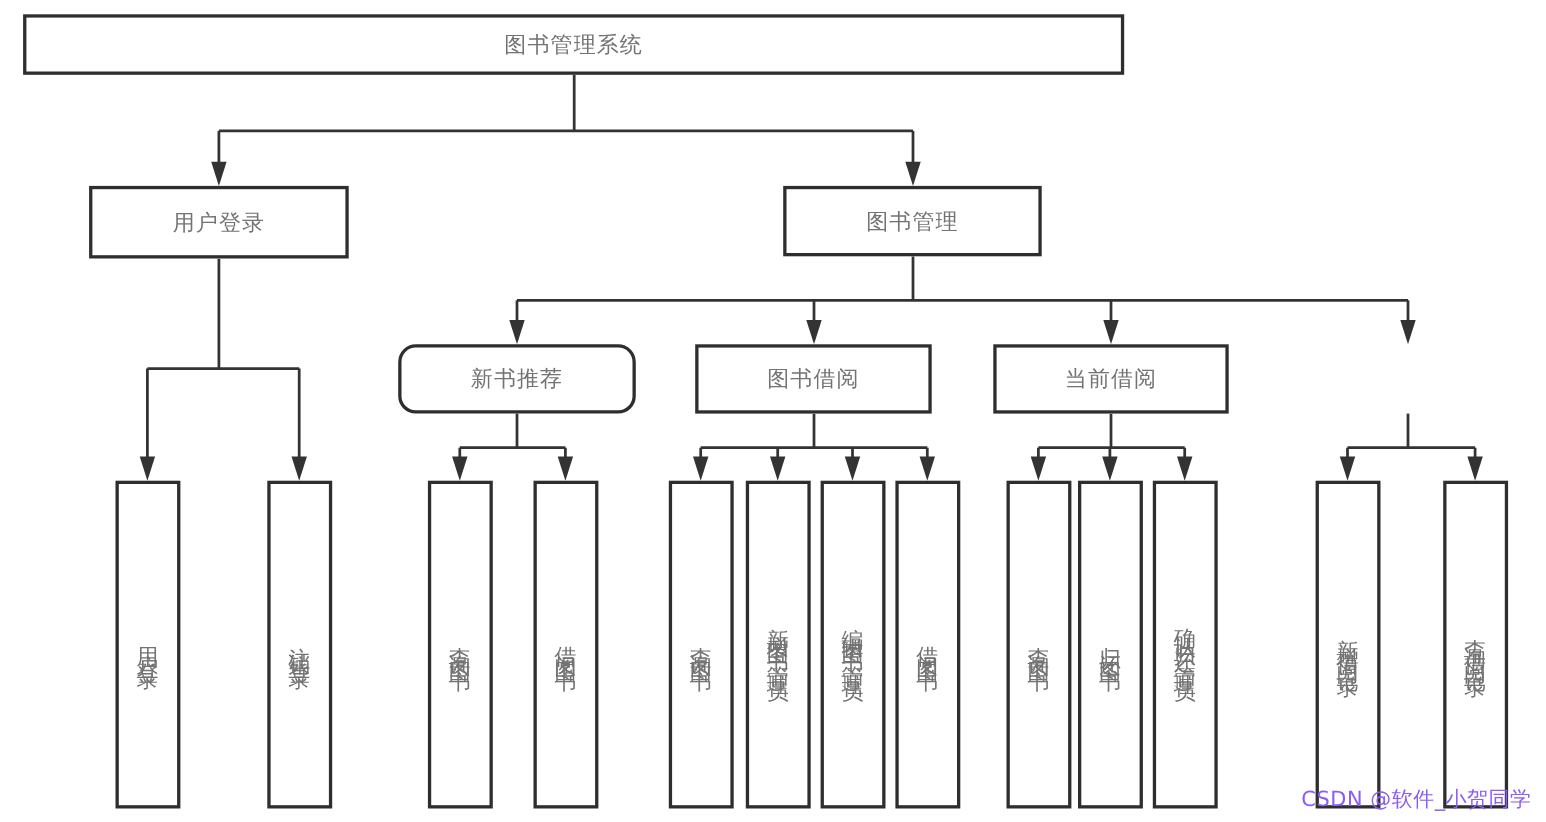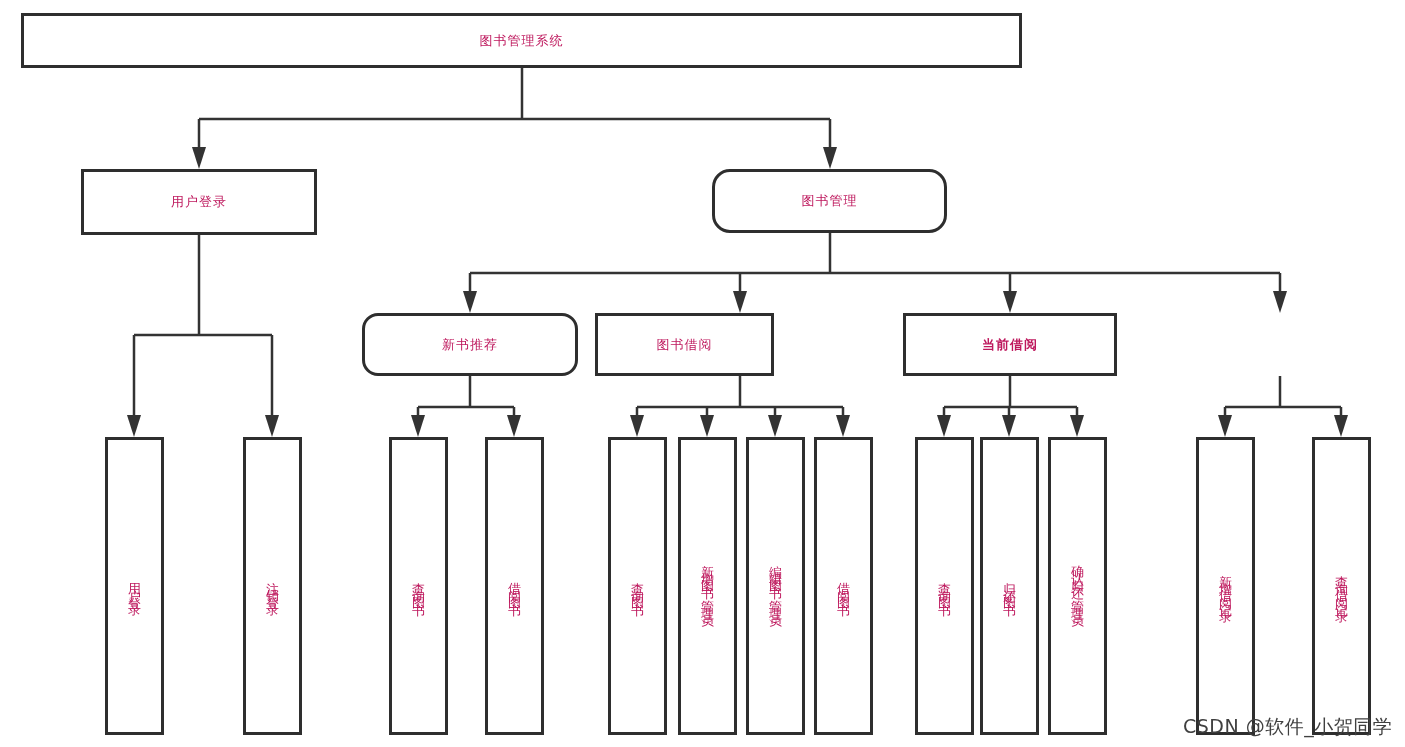--- a/index.html
+++ b/index.html
@@ -26,42 +26,42 @@
   }
   .node {
     position: absolute;
     box-sizing: border-box;
     background: #ffffff;
     border: 3px solid #2e2e2e;
     display: flex;
     align-items: center;
     justify-content: center;
     z-index: 2;
-    font-size: 13px;
+    font-size: 20px;
     letter-spacing: 1px;
-    color: #be185d;
+    color: #737373;
   }
   .leaf {
     width: 59px;
     top: 437px;
     height: 298px;
   }
   .leaf .vtext {
     writing-mode: vertical-rl;
     text-orientation: mixed;
     line-height: 1;
     letter-spacing: 7px;
     white-space: nowrap;
   }
   .watermark {
     position: absolute;
     left: 1183px;
     top: 714px;
     font-size: 19px;
-    color: #404040;
+    color: #8b5cf6;
     z-index: 3;
     white-space: nowrap;
     letter-spacing: 0.5px;
   }
 </style>
 </head>
 <body>
 
 <div class="stage">
 
@@ -138,31 +138,31 @@
     </g>
   </svg>
 
   <div class="node" style="left:21px; top:13px; width:1001px; height:55px;">
     <span>图书管理系统</span>
   </div>
 
   <div class="node" style="left:81px; top:169px; width:236px; height:66px;">
     <span>用户登录</span>
   </div>
-  <div class="node" style="left:712px; top:169px; width:235px; height:64px;border-radius:18px;">
+  <div class="node" style="left:712px; top:169px; width:235px; height:64px;">
     <span>图书管理</span>
   </div>
 
   <div class="node" style="left:362px; top:313px; width:216px; height:63px;border-radius:16px;">
     <span>新书推荐</span>
   </div>
-  <div class="node" style="left:595px; top:313px; width:179px; height:63px;font-family:Liberation Serif, serif;">
+  <div class="node" style="left:632px; top:313px; width:215px; height:63px;font-family:Liberation Serif, serif;">
     <span>图书借阅</span>
   </div>
-  <div class="node" style="left:903px; top:313px; width:214px; height:63px;font-weight:bold;">
+  <div class="node" style="left:903px; top:313px; width:214px; height:63px;">
     <span>当前借阅</span>
   </div>
 
   <div class="node leaf" style="left:105px;">
     <span class="vtext">用户登录</span>
   </div>
   <div class="node leaf" style="left:243px;">
     <span class="vtext">注销登录</span>
   </div>
 

